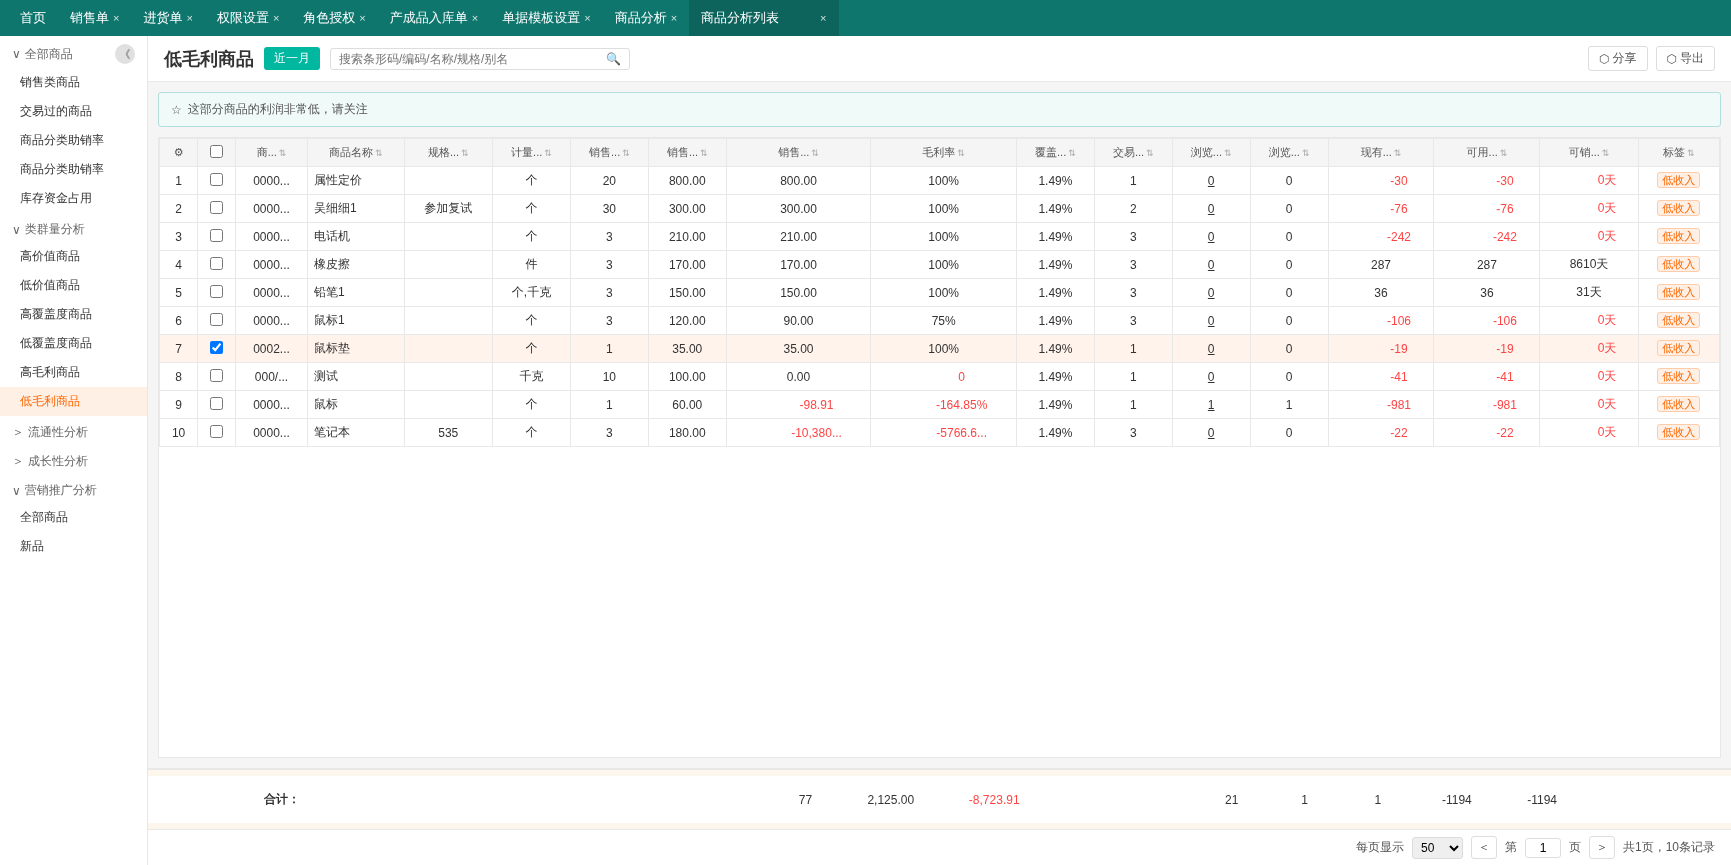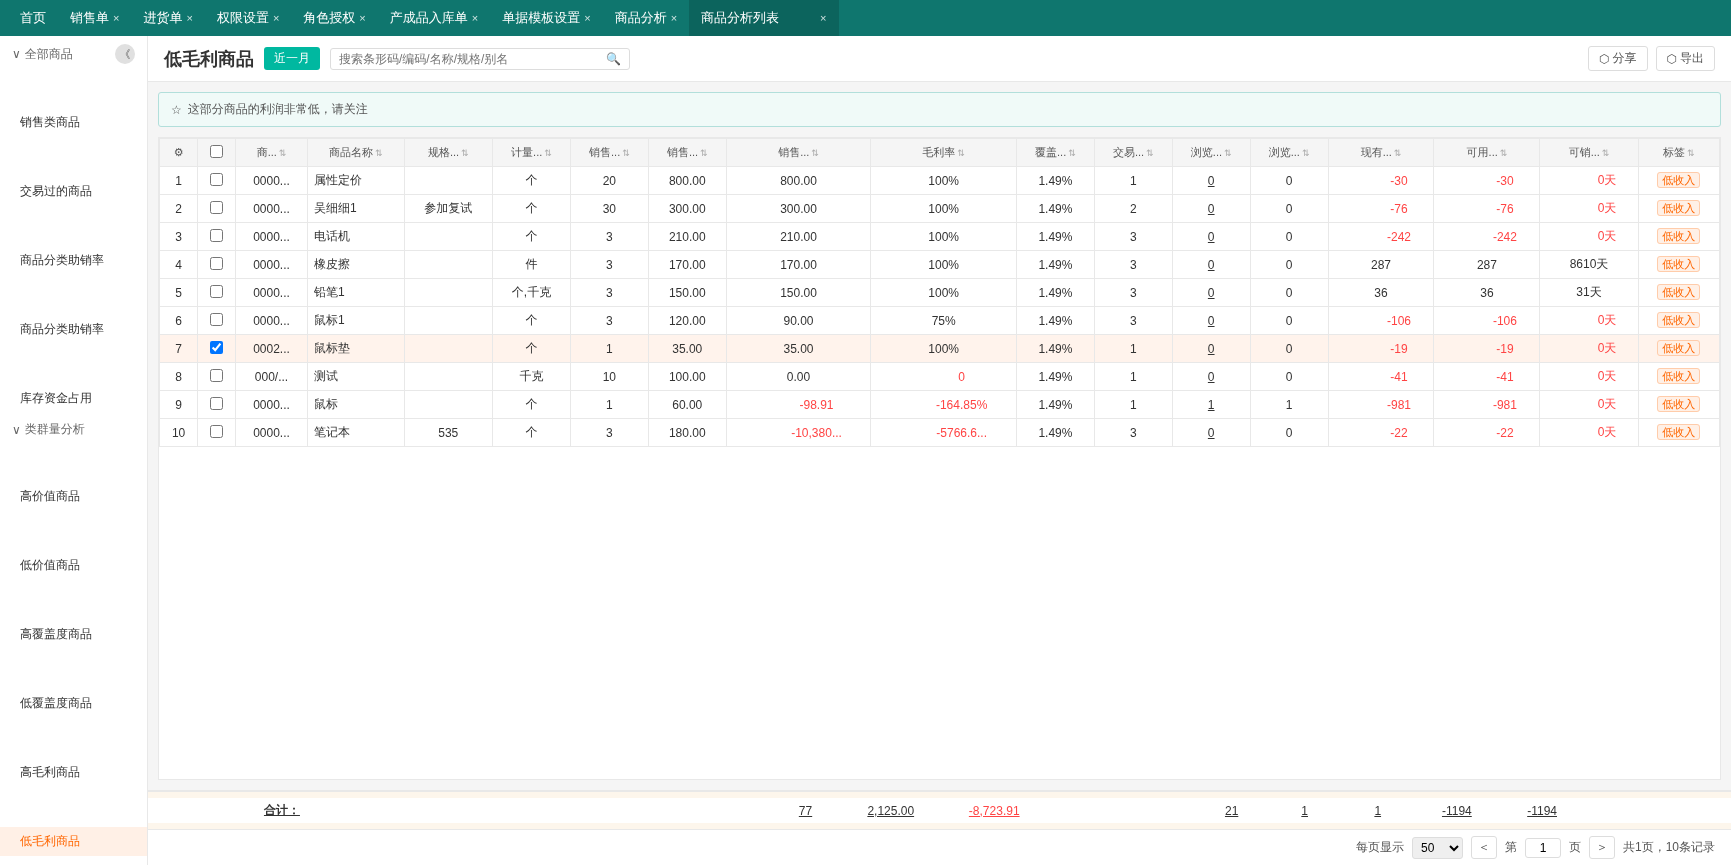--- a/index.html
+++ b/index.html
@@ -51,21 +51,20 @@
       display: flex;
       align-items: center;
       gap: 4px;
       cursor: pointer;
     }
     .sidebar-item {
       padding: 6px 12px 6px 20px;
       cursor: pointer;
       color: #333;
       font-size: 12px;
-      margin-top: 40px;
     }
     .sidebar-item.active { background: #fff0e6; color: #ff6600; }
 
     
     .content-area {
       flex: 1;
       display: flex;
       flex-direction: column;
       overflow: hidden;
       background: #f5f5f5;
@@ -199,24 +198,23 @@
       border-top: 2px solid #e8e8e8;
       padding: 6px 0;
       display: flex;
       align-items: center;
     }
     .footer-totals table {
       width: 100%;
     }
     .footer-totals td {
       border: none;
-      padding: 4px 6px;
+      padding: 15px 6px;
       text-align: center;
       font-size: 12px;
-      text-decoration: underline;
     }
 
     
     .pagination-bar {
       background: #fff;
       border-top: 1px solid #e8e8e8;
       padding: 6px 16px;
       display: flex;
       align-items: center;
       justify-content: flex-end;

